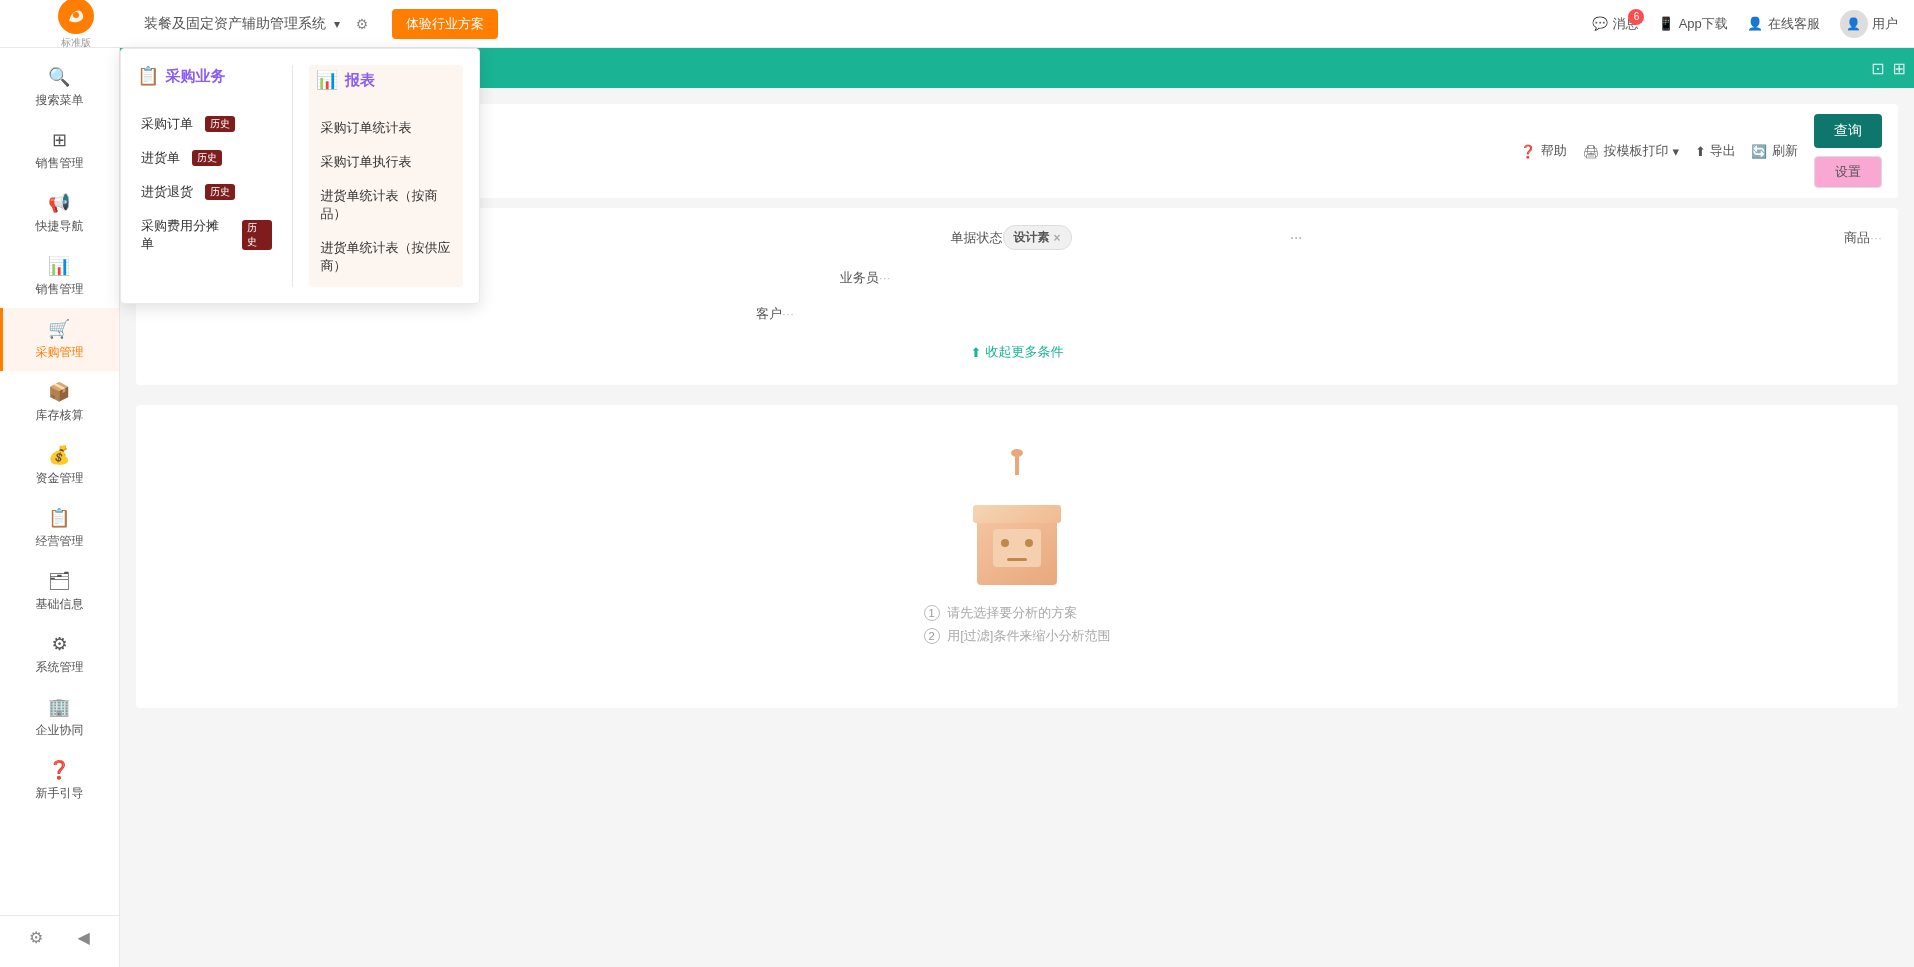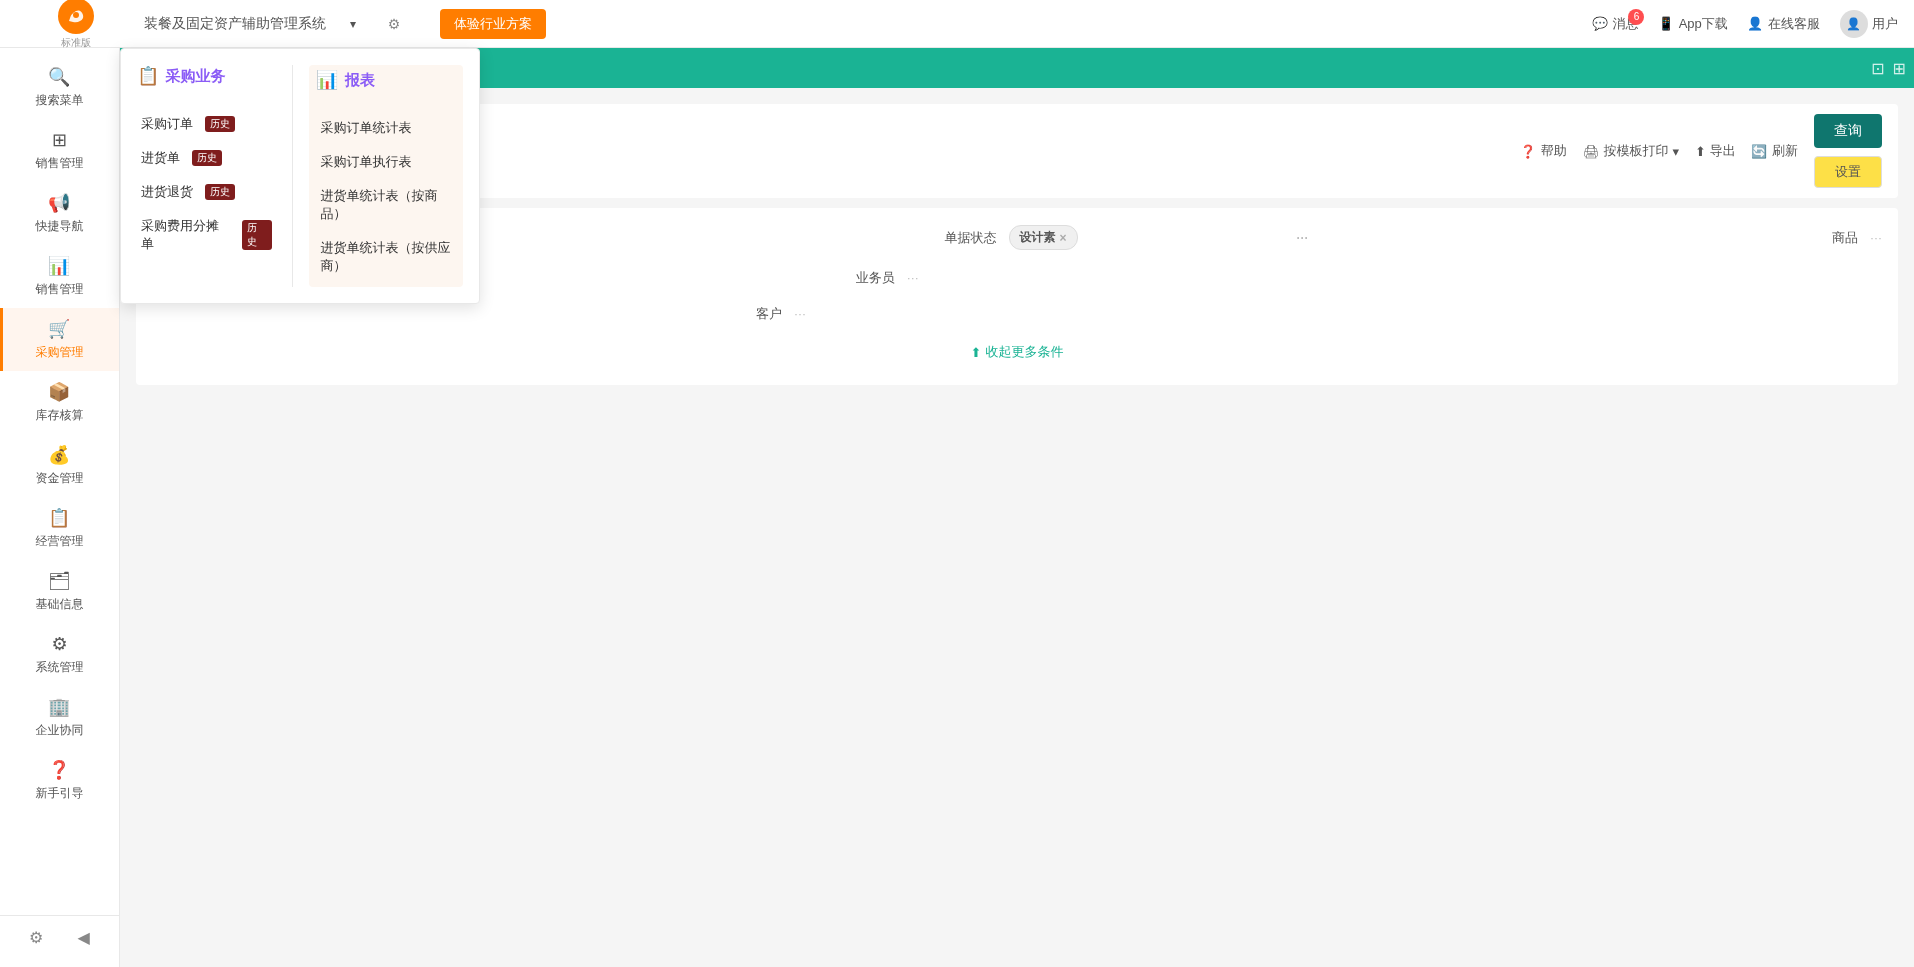--- a/index.html
+++ b/index.html
@@ -34,21 +34,21 @@
       justify-content: center;
       color: white;
       font-size: 18px;
       font-weight: bold;
     }
     .logo-text { font-size: 10px; color: #999; margin-top: 2px; }
     .system-title {
       flex: 1;
       display: flex;
       align-items: center;
-      gap: 24px;
+      gap: 8px;
       font-size: 14px;
       color: #333;
       padding-left: 8px;
     }
     .system-title span { color: #555; }
     .title-arrow {
       color: #aaa;
       font-size: 12px;
       cursor: pointer;
     }
@@ -213,21 +213,20 @@
     
     .filter-panel {
       background: white;
       border-radius: 4px;
       padding: 16px;
       margin-bottom: 12px;
     }
     .filter-row {
       display: flex;
       align-items: center;
-      gap: 12px;
       margin-bottom: 12px;
       flex-wrap: wrap;
     }
     .filter-label { font-size: 13px; color: #555; white-space: nowrap; }
     .date-range {
       display: flex; align-items: center; gap: 4px;
     }
     .date-btn {
       padding: 4px 8px;
       border: 1px solid #ddd;
@@ -256,21 +255,21 @@
     .toolbar-btn {
       display: flex; align-items: center; gap: 4px;
       font-size: 13px; color: #555; cursor: pointer;
     }
     .query-btn {
       background: #0f766e; color: white;
       border: none; padding: 8px 20px;
       border-radius: 4px; font-size: 14px; cursor: pointer;
     }
     .set-btn {
-      background: #fde047; color: #555;
+      background: #f9a8d4; color: #555;
       border: 1px solid #ddd; padding: 6px 14px;
       border-radius: 4px; font-size: 13px; cursor: pointer;
       display: block; width: 100%; margin-top: 4px;
     }
 
     
     .empty-state {
       display: flex;
       flex-direction: column;
       align-items: center;
@@ -549,20 +548,47 @@
           <span class="ellipsis-btn">···</span>
           <div style="flex:2"></div>
         </div>
 
         <div class="more-conditions">
           <span>⬆</span>
           <span>收起更多条件</span>
         </div>
       </div>
 
+      <div class="empty-state">
+        <div style="position:relative;width:140px;height:120px;margin-bottom:16px;">
+
+          <div style="position:absolute;bottom:0;left:30px;width:80px;height:70px;background:linear-gradient(145deg,#f5c5a3,#e8a87c);border-radius:4px;"></div>
+
+          <div style="position:absolute;bottom:62px;left:26px;width:88px;height:18px;background:linear-gradient(145deg,#f5d5b5,#f0ba90);border-radius:3px;"></div>
+
+          <div style="position:absolute;bottom:18px;left:46px;width:48px;height:38px;background:#f5d0b0;border-radius:4px;">
+            <div style="position:absolute;top:10px;left:8px;width:8px;height:8px;background:#c0884a;border-radius:50%;"></div>
+            <div style="position:absolute;top:10px;right:8px;width:8px;height:8px;background:#c0884a;border-radius:50%;"></div>
+            <div style="position:absolute;bottom:6px;left:50%;transform:translateX(-50%);width:20px;height:3px;background:#c0884a;border-radius:2px;"></div>
+          </div>
+
+          <div style="position:absolute;bottom:110px;left:68px;width:4px;height:20px;background:#e8a87c;"></div>
+          <div style="position:absolute;bottom:128px;left:64px;width:12px;height:8px;background:#e8a87c;border-radius:50%;"></div>
+        </div>
+        <div class="empty-text">
+          <div>
+            <span class="num">1</span>
+            <span>请先选择要分析的方案</span>
+          </div>
+          <div>
+            <span class="num">2</span>
+            <span>用[过滤]条件来缩小分析范围</span>
+          </div>
+        </div>
+      </div>
     </div>
   </div>
 </div>
 
 <div class="dropdown-menu">
   <div class="dropdown-cols">
 
     <div class="dropdown-col">
       <div class="dropdown-col-header">
         <span class="col-icon">📋</span>

